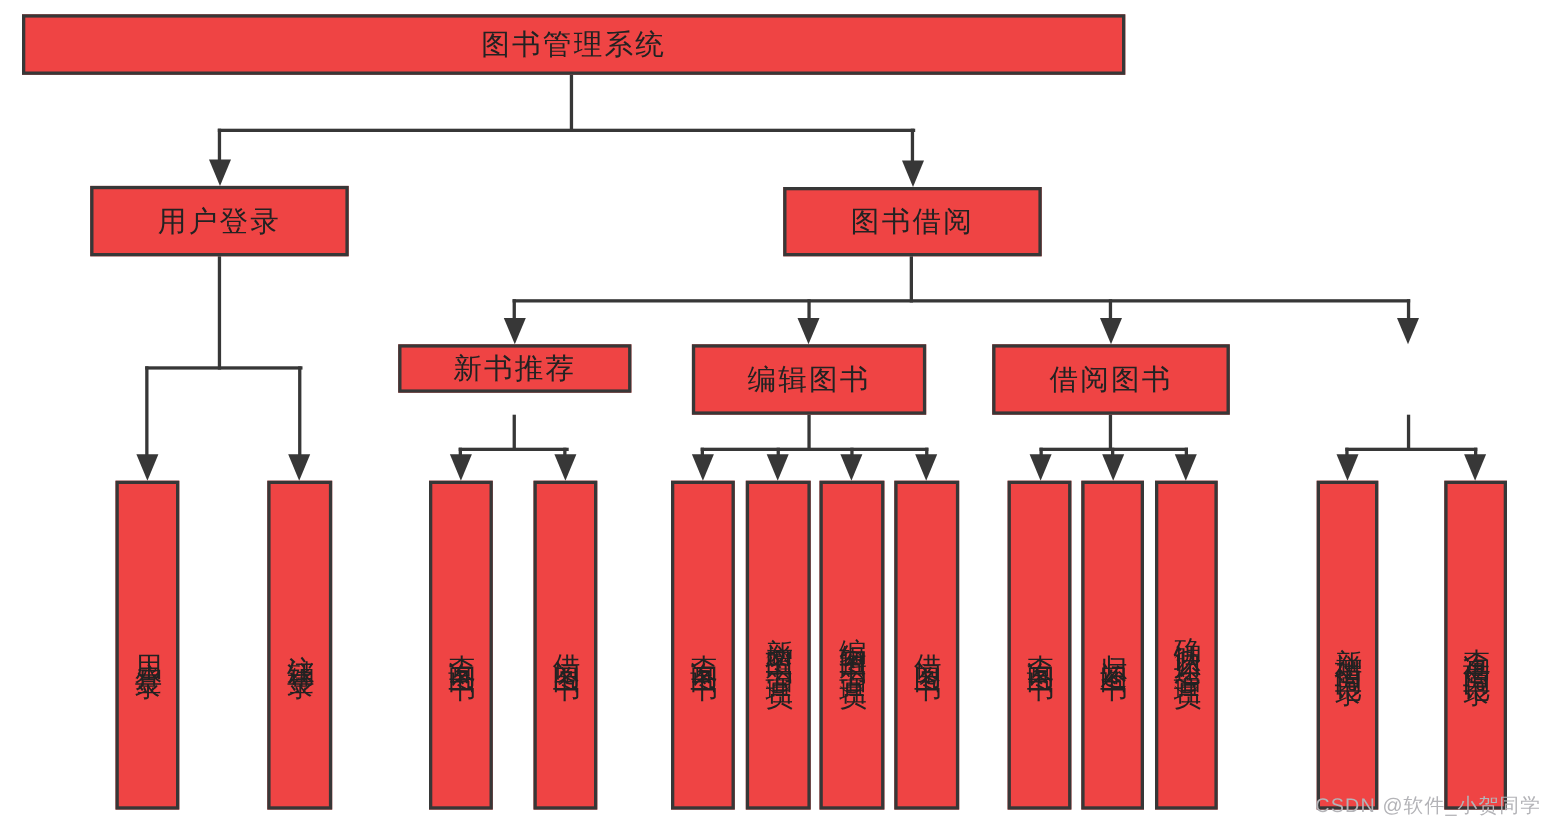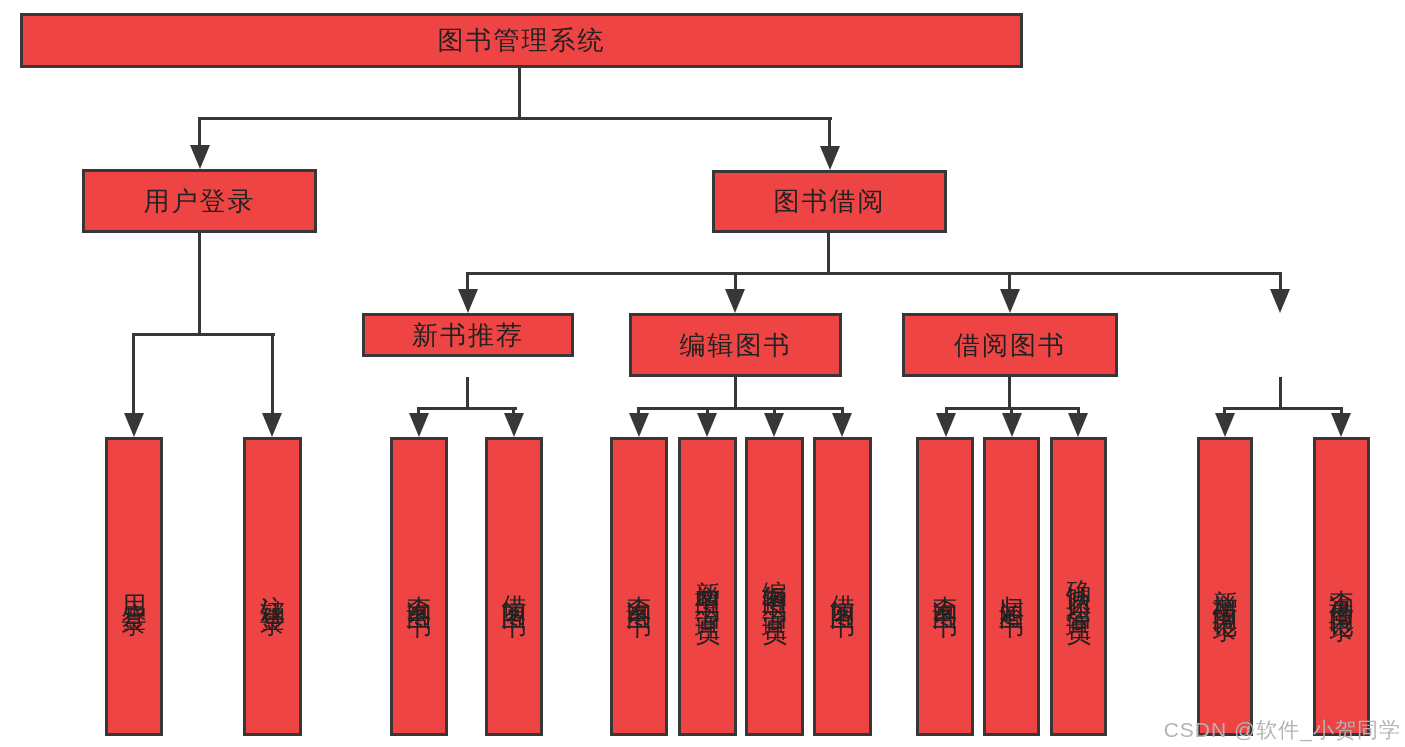--- a/index.html
+++ b/index.html
@@ -43,21 +43,21 @@
   .hl{position:absolute;height:3px;background:var(--line);}
   .ar{
     position:absolute;width:0;height:0;
     border-left:10px solid transparent;
     border-right:10px solid transparent;
     border-top:24px solid var(--line);
   }
   .watermark{
     position:absolute;
     right:4px;bottom:3px;
-    font-size:21px;
+    font-size:18px;
     color:var(--wm);
     letter-spacing:1px;
     z-index:5;
     white-space:nowrap;
   }
 </style>
 </head>
 <body>
 
 <div id="canvas">

